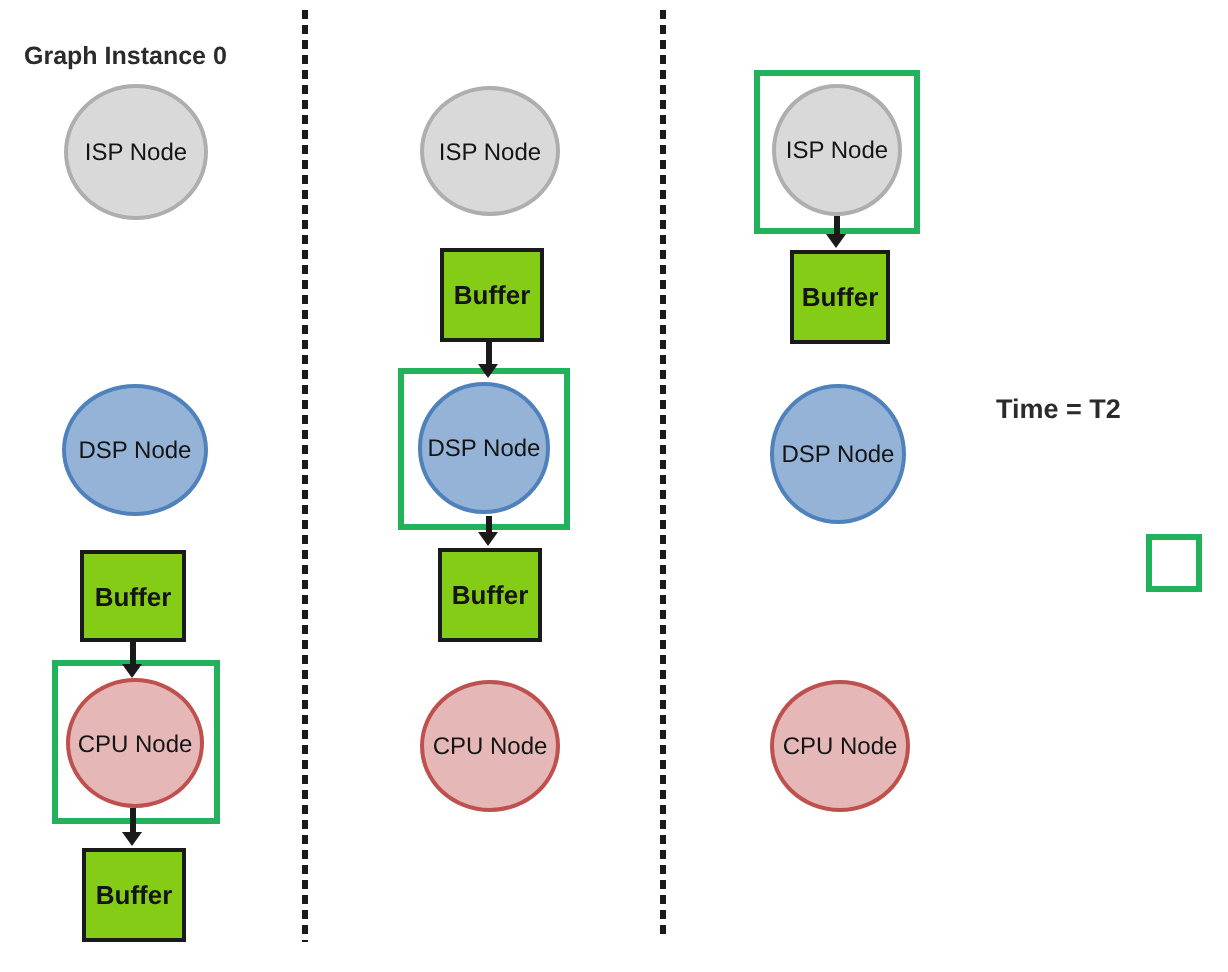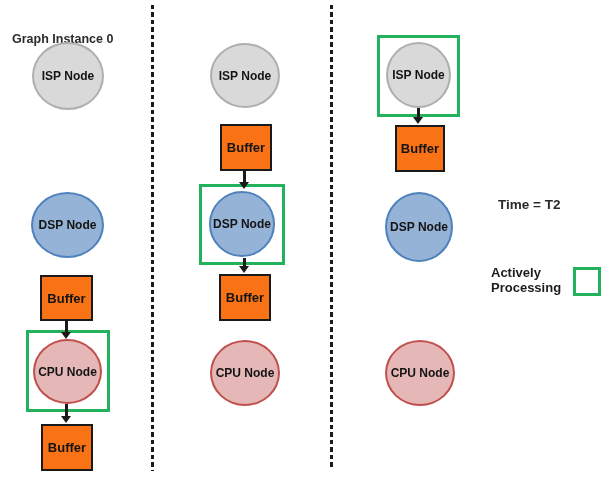--- a/index.html
+++ b/index.html
@@ -12,29 +12,29 @@
   body{font-family:"Liberation Sans", sans-serif; background:#fff;}
   #canvas{position:relative;width:614px;height:486px;background:#ffffff;overflow:hidden;}
 
   .col-title{
     position:absolute; font-size:12.5px; font-weight:600; color:#2b2b2b;
     letter-spacing:0px; white-space:nowrap;
   }
   .circle{
     position:absolute; border-radius:50%;
     display:flex; align-items:center; justify-content:center;
-    font-size:12px; font-weight:700; color:#141414; text-align:center;
+    font-size:12px; font-weight:400; color:#141414; text-align:center;
     box-sizing:border-box; z-index:3;
   }
   .circle.isp{background:var(--isp-fill); border:2px solid var(--isp-border);}
   .circle.dsp{background:var(--dsp-fill); border:2px solid var(--dsp-border);}
   .circle.cpu{background:var(--cpu-fill); border:2px solid var(--cpu-border);}
 
   .buffer{
-    position:absolute; background:#f97316; border:2.5px solid var(--line);
+    position:absolute; background:#84cc16; border:2.5px solid var(--line);
     display:flex; align-items:center; justify-content:center;
     font-size:13px; font-weight:600; color:#141414; box-sizing:border-box; z-index:3;
   }
   .active-box{
     position:absolute; border:3px solid var(--active-green);
     background:transparent; box-sizing:border-box; z-index:2;
   }
   .divider{
     position:absolute; width:2.5px;
     background:repeating-linear-gradient(to bottom, var(--line) 0 4.5px, transparent 4.5px 7.5px);
@@ -55,21 +55,21 @@
   }
   .legend-swatch{
     position:absolute; border:3px solid var(--active-green); background:#fff; box-sizing:border-box;
   }
 </style>
 </head>
 <body>
 
 <div id="canvas">
 
-  <div class="col-title" style="left:12px;top:32px;">Graph Instance 0</div>
+  <div class="col-title" style="left:12px;top:21px;">Graph Instance 0</div>
 
   <div class="circle isp" style="left:32px;top:42px;width:72px;height:68px;">ISP Node</div>
 
   <div class="circle dsp" style="left:31px;top:192px;width:73px;height:66px;">DSP Node</div>
 
   <div class="buffer" style="left:40px;top:275px;width:53px;height:46px;">Buffer</div>
 
   <div class="active-box" style="left:26px;top:330px;width:84px;height:82px;"></div>
 
   <div class="circle cpu" style="left:33px;top:339px;width:69px;height:65px;">CPU Node</div>
@@ -107,17 +107,16 @@
   <div class="buffer" style="left:395px;top:125px;width:50px;height:47px;">Buffer</div>
 
   <div class="circle dsp" style="left:385px;top:192px;width:68px;height:70px;">DSP Node</div>
 
   <div class="circle cpu" style="left:385px;top:340px;width:70px;height:66px;">CPU Node</div>
 
   <div class="arrow" style="left:417px;top:108px;height:9px;"></div>
 
   <div class="legend-time" style="left:498px;top:197px;text-align:right;">Time = T2</div>
 
-  <div class="legend-active" style="left:491px;top:265px;">Actively Processing</div>
 
   <div class="legend-swatch" style="left:573px;top:267px;width:28px;height:29px;"></div>
 
 </div>
 
 </body></html>

